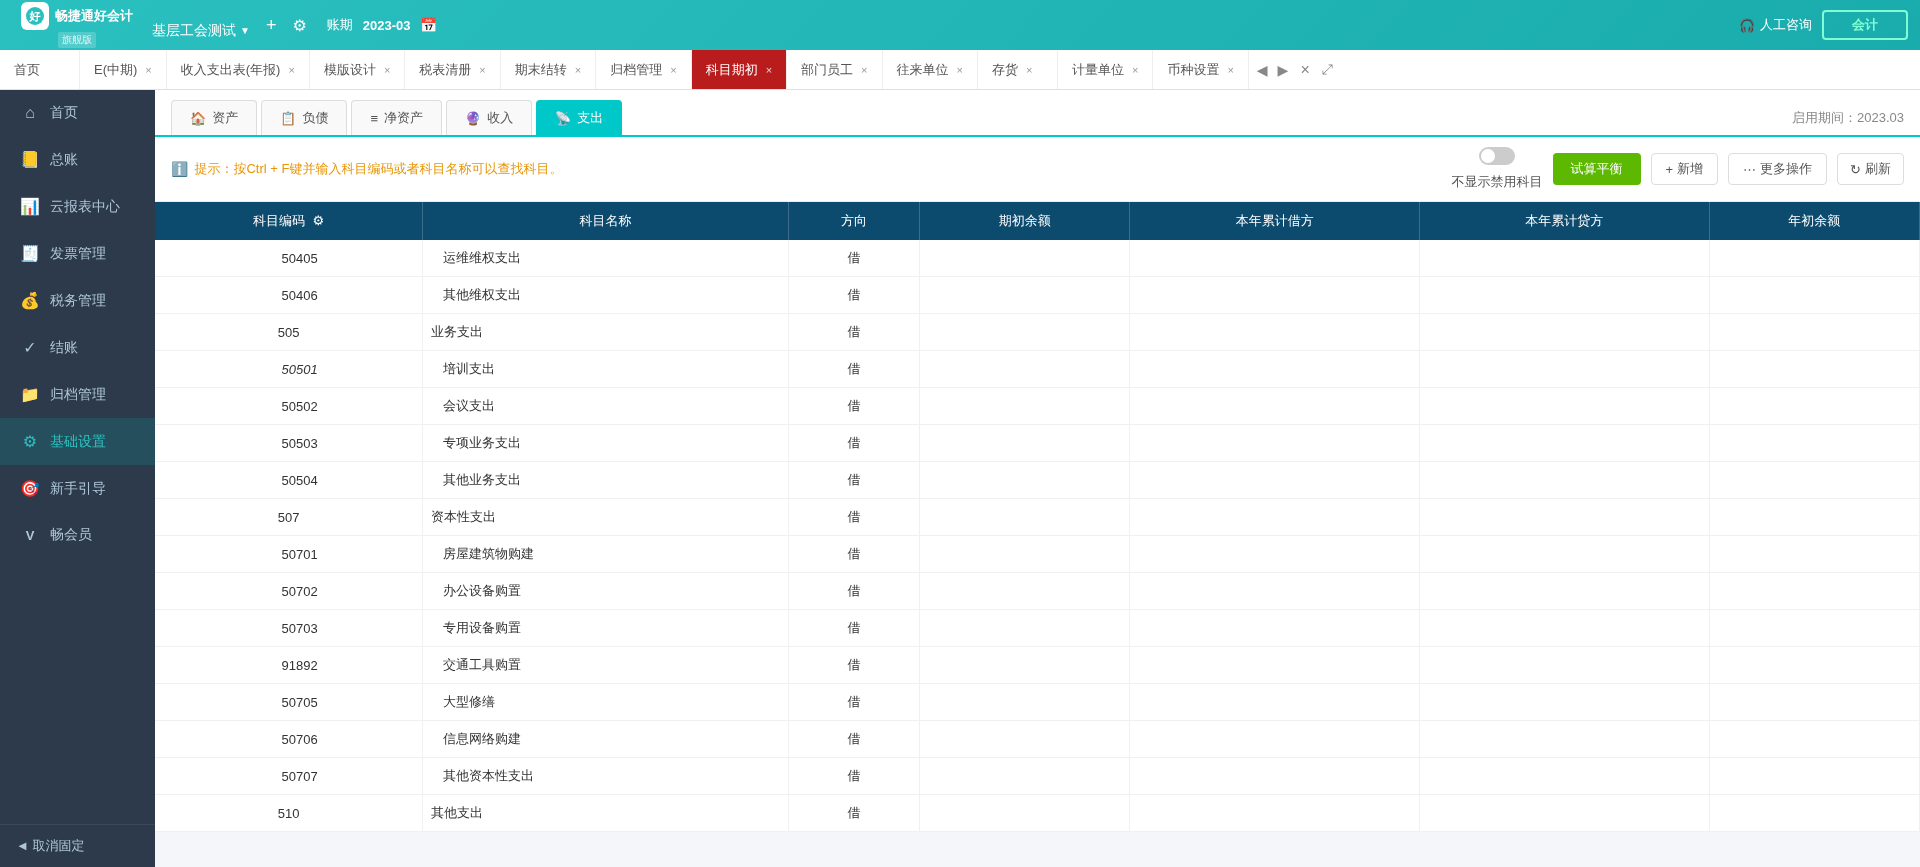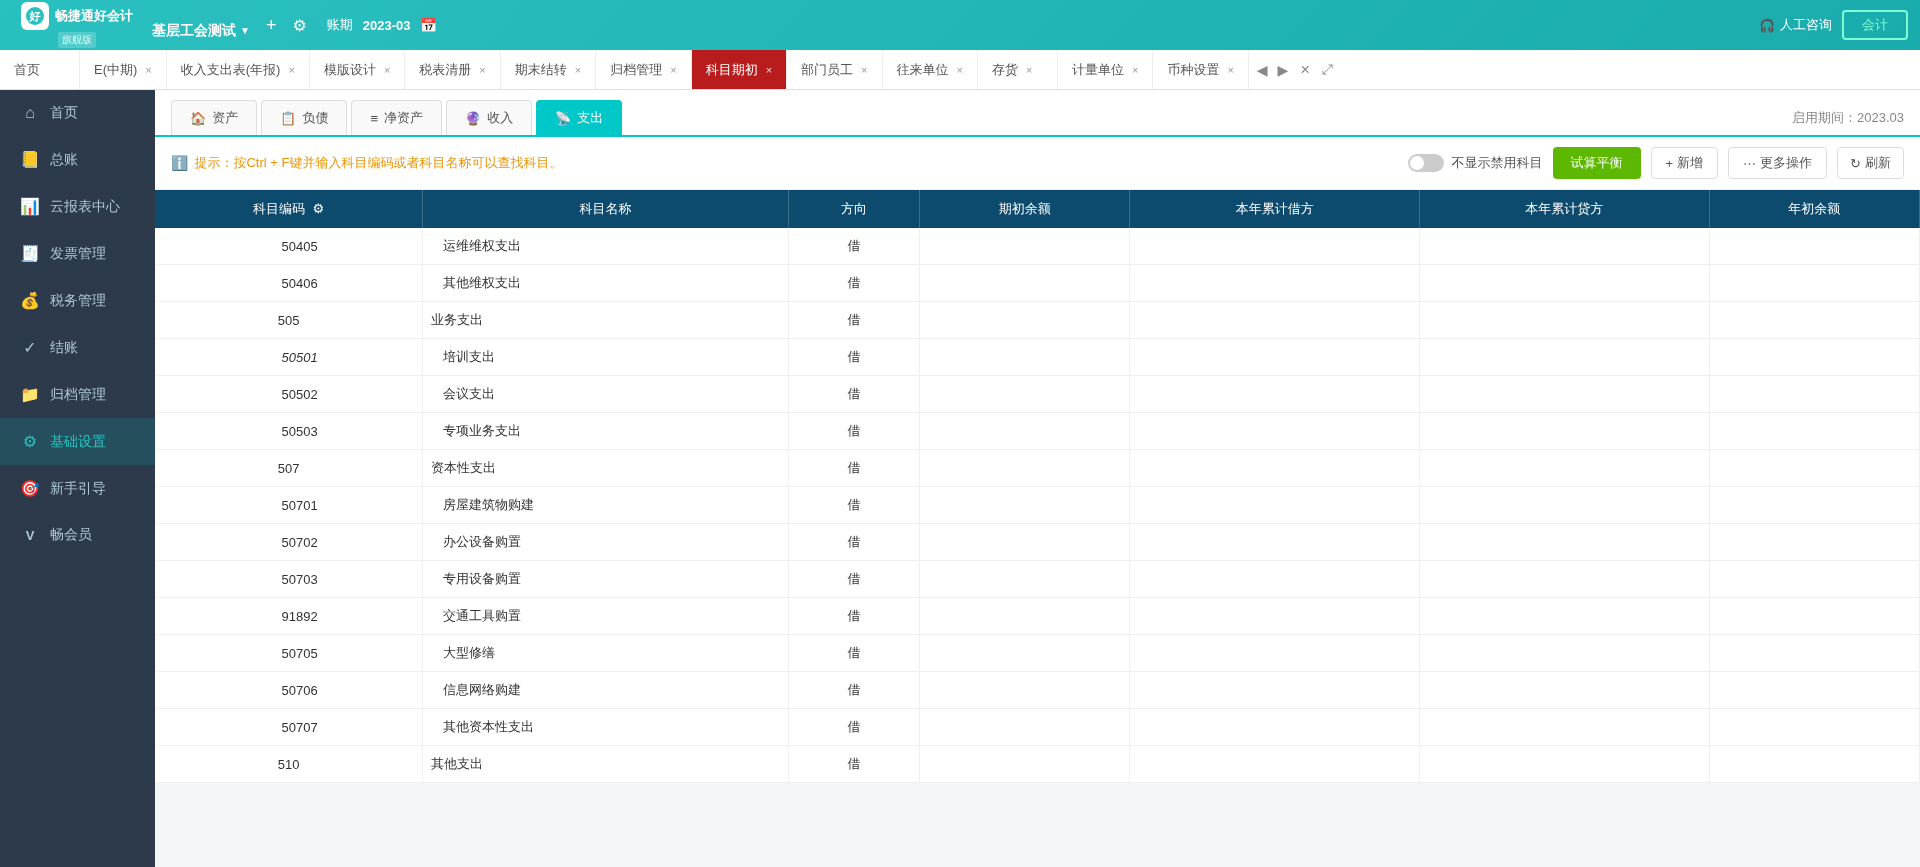--- a/index.html
+++ b/index.html
@@ -19,43 +19,43 @@
       width: 130px; gap: 2px;
     }
     .logo-icon {
       width: 28px; height: 28px; background: white; border-radius: 6px;
       display: flex; align-items: center; justify-content: center;
       color: #2bc0c0; font-weight: bold; font-size: 14px;
     }
     .logo-text { color: white; font-size: 13px; font-weight: bold; }
     .logo-sub { color: rgba(255,255,255,0.8); font-size: 10px; background: rgba(255,255,255,0.2); padding: 1px 4px; border-radius: 2px; }
     .company-name {
-      color: white; font-size: 14px; font-weight: 700; cursor: pointer;
+      color: white; font-size: 14px; font-weight: 400; cursor: pointer;
       display: flex; align-items: center; gap: 4px; margin-top: 11px;
     }
     .chevron-down { font-size: 10px; }
     .add-btn {
       color: white; font-size: 18px; cursor: pointer; padding: 0 6px;
     }
     .settings-btn {
       color: white; font-size: 16px; cursor: pointer;
     }
     .period-label { color: white; font-size: 13px; margin-left: 10px; }
     .period-value { color: white; font-size: 13px; font-weight: bold; }
     .calendar-icon { color: white; font-size: 14px; cursor: pointer; }
     .header-right {
       margin-left: auto;
       display: flex; align-items: center; gap: 10px;
     }
     .help-btn {
       color: white; display: flex; align-items: center; gap: 4px; cursor: pointer; font-size: 13px;
     }
     .account-btn {
-      border: 2px solid #7fffd4; color: #7fffd4; padding: 4px 18px; border-radius: 4px;
-      cursor: pointer; font-size: 13px; font-weight: normal;
+      border: 2px solid #7fffd4; color: #7fffd4; padding: 4px 28px; border-radius: 4px;
+      cursor: pointer; font-size: 13px; font-weight: bold;
       background: transparent;
     }
 
     
     .tab-bar {
       height: 40px;
       background: #fff;
       border-bottom: 1px solid #e0e0e0;
       display: flex;
       align-items: stretch;
@@ -143,21 +143,21 @@
       background: white;
       padding: 10px 16px;
       display: flex; align-items: center; gap: 10px;
       border-bottom: 1px solid #eee;
     }
     .toolbar-tip {
       color: #e6960a; font-size: 13px; display: flex; align-items: center; gap: 6px;
       flex: 1;
     }
     .toolbar-tip-icon { font-size: 14px; }
-    .toggle-area { display: flex; align-items: center; gap: 8px; color: #555; font-size: 13px; }
+    .toggle-area { display: flex; align-items: center; gap: 8px; color: #555; font-size: 13px; flex-direction: column; }
     .toggle-switch {
       width: 36px; height: 18px; background: #ccc; border-radius: 9px; position: relative; cursor: pointer;
     }
     .toggle-knob {
       position: absolute; top: 2px; left: 2px;
       width: 14px; height: 14px; background: white; border-radius: 50%;
     }
     .btn-green {
       background: #5cb800; color: white; border: none; padding: 7px 18px;
       border-radius: 4px; cursor: pointer; font-size: 13px; font-weight: normal;
@@ -338,20 +338,23 @@
       <span class="sidebar-icon">⚙</span>
       <span>基础设置</span>
     </div>
     <div class="sidebar-item">
       <span class="sidebar-icon">🎯</span>
       <span>新手引导</span>
     </div>
     <div class="sidebar-item">
       <span class="sidebar-icon" style="font-size:13px;font-weight:bold;color:#adc6d8;">V</span>
       <span>畅会员</span>
+    </div>
+    <div class="sidebar-bottom">
+      <span>◄ 取消固定</span>
     </div>
   </div>
 
   <div class="main-panel">
 
     <div class="sub-tab-bar">
       <div class="sub-tab">
         <span>🏠</span>
         <span>资产</span>
       </div>
@@ -466,20 +469,29 @@
     </tr>
             <tr>
       <td class="code-col" style="padding-left:30px;">50503</td>
       <td class="name-col">专项业务支出</td>
       <td>借</td>
       <td></td>
       <td></td>
       <td></td>
       <td></td>
     </tr>
+            <tr>
+      <td class="code-col" style="padding-left:30px;">50504</td>
+      <td class="name-col">其他业务支出</td>
+      <td>借</td>
+      <td></td>
+      <td></td>
+      <td></td>
+      <td></td>
+    </tr>
             <tr class="parent-row">
       <td class="code-col" style="padding-left:8px;">507</td>
       <td class="name-col">资本性支出</td>
       <td>借</td>
       <td></td>
       <td></td>
       <td></td>
       <td></td>
     </tr>
             <tr>

